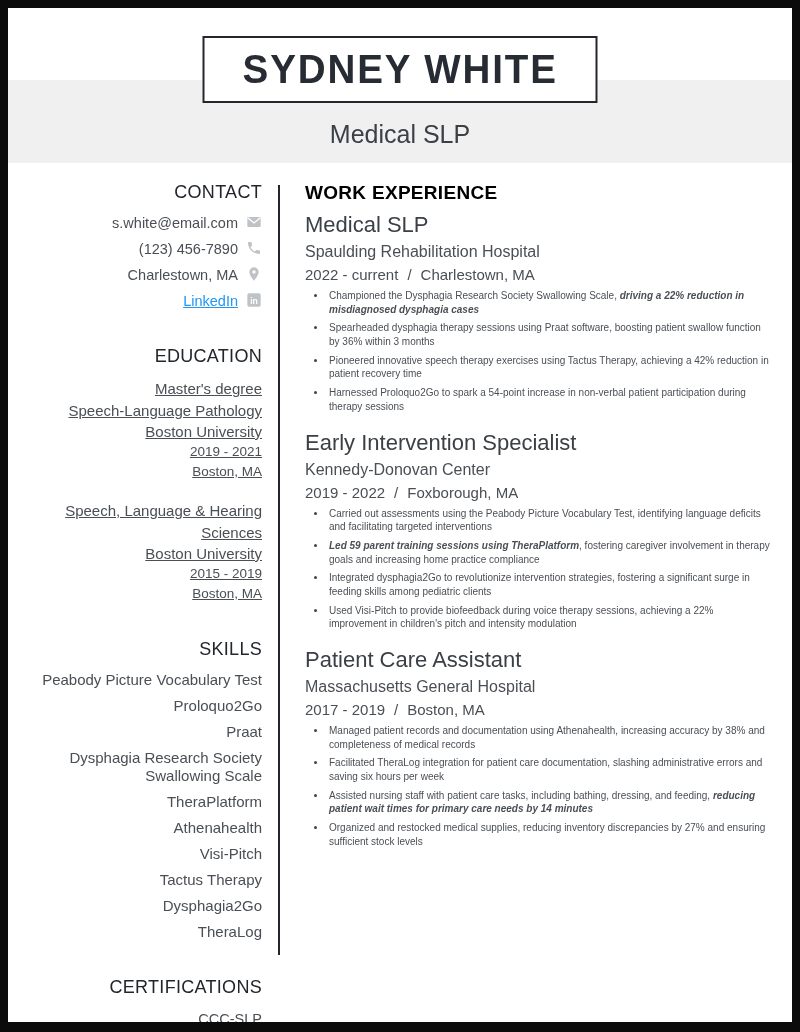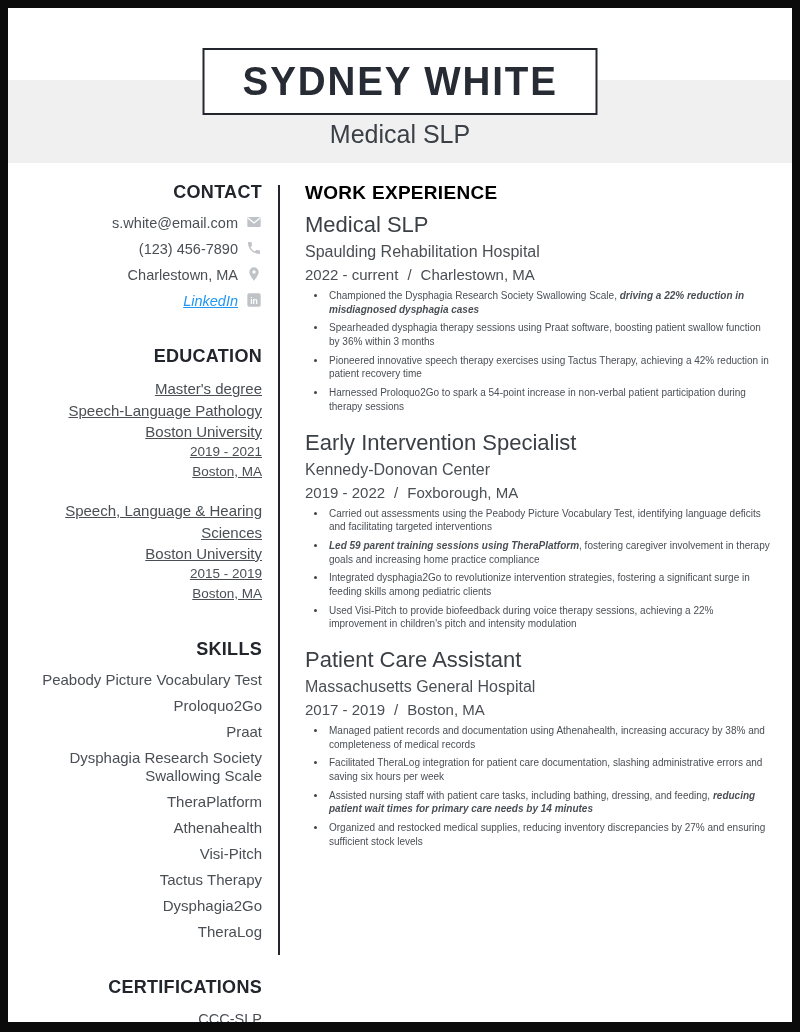--- a/index.html
+++ b/index.html
@@ -14,21 +14,21 @@
     overflow: hidden;
   }
   
   .header { position: relative; height: 155px; }
   .header-band {
     position: absolute; left: 0; right: 0; top: 72px; height: 83px;
     background: #f0f0f1;
   }
   .name-box {
     position: absolute; left: 50%; transform: translateX(-50%);
-    top: 40px; width: 391px; height: 63px;
+    top: 28px; width: 391px; height: 63px;
     background: #ffffff; border: 2px solid #23272d;
     display: flex; align-items: center; justify-content: center;
     z-index: 2;
   }
   .name {
     font-size: 41px; font-weight: 600; letter-spacing: 2px;
     color: #272b33; white-space: nowrap;
     transform: scaleX(0.94); transform-origin: center;
   }
   .subtitle-wrap {
@@ -44,31 +44,31 @@
     text-align: right;
     color: #4a4f55;
   }
   .divider {
     width: 2px; flex: none; height: 770px;
     background: #23272d; margin-top: 3px;
   }
   .main { flex: 1; padding: 0 20px 0 25px; color: #4a4f55; }
   
   .side-heading {
-    font-size: 18px; font-weight: 700; color: #22262c;
+    font-size: 18px; font-weight: 400; color: #22262c;
     letter-spacing: 0.3px; margin: 0 0 11px 0;
   }
   .side-section { margin-bottom: 36px; }
   .contact-item {
     display: flex; justify-content: flex-end; 
     gap: 8px; margin-bottom: 7px; font-size: 14.5px; line-height: 1.3;
   }
   .contact-item .icon { width: 16px; height: 16px; flex: none; display: inline-flex; }
   .contact-item .icon svg { width: 16px; height: 16px; }
-  a.link { color: #2196f3; text-decoration: underline; font-style: italic; }
+  a.link { color: #2196f3; text-decoration: underline; }
   .edu-block { margin-bottom: 19px; text-decoration: underline; }
   .edu-line { font-size: 15px; line-height: 1.42; }
   .edu-line.small { font-size: 13.5px; line-height: 1.45; }
   .skill-item { font-size: 15px; line-height: 1.2; margin-bottom: 8px; }
   .cert-item { font-size: 14.5px; line-height: 1.4; }
   
   .main-heading {
     font-size: 19px; font-weight: 700; color: #000000;
     letter-spacing: 0.3px; margin: 0 0 6px 0;
   }

